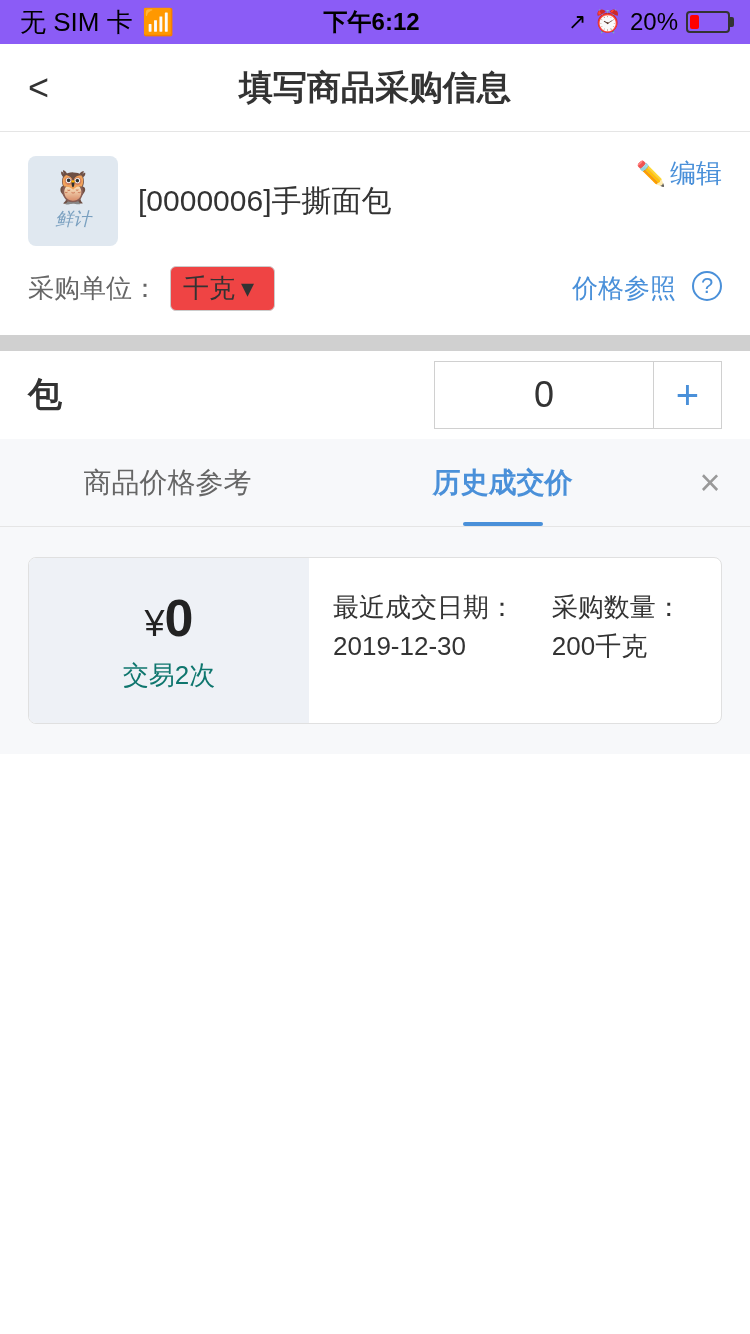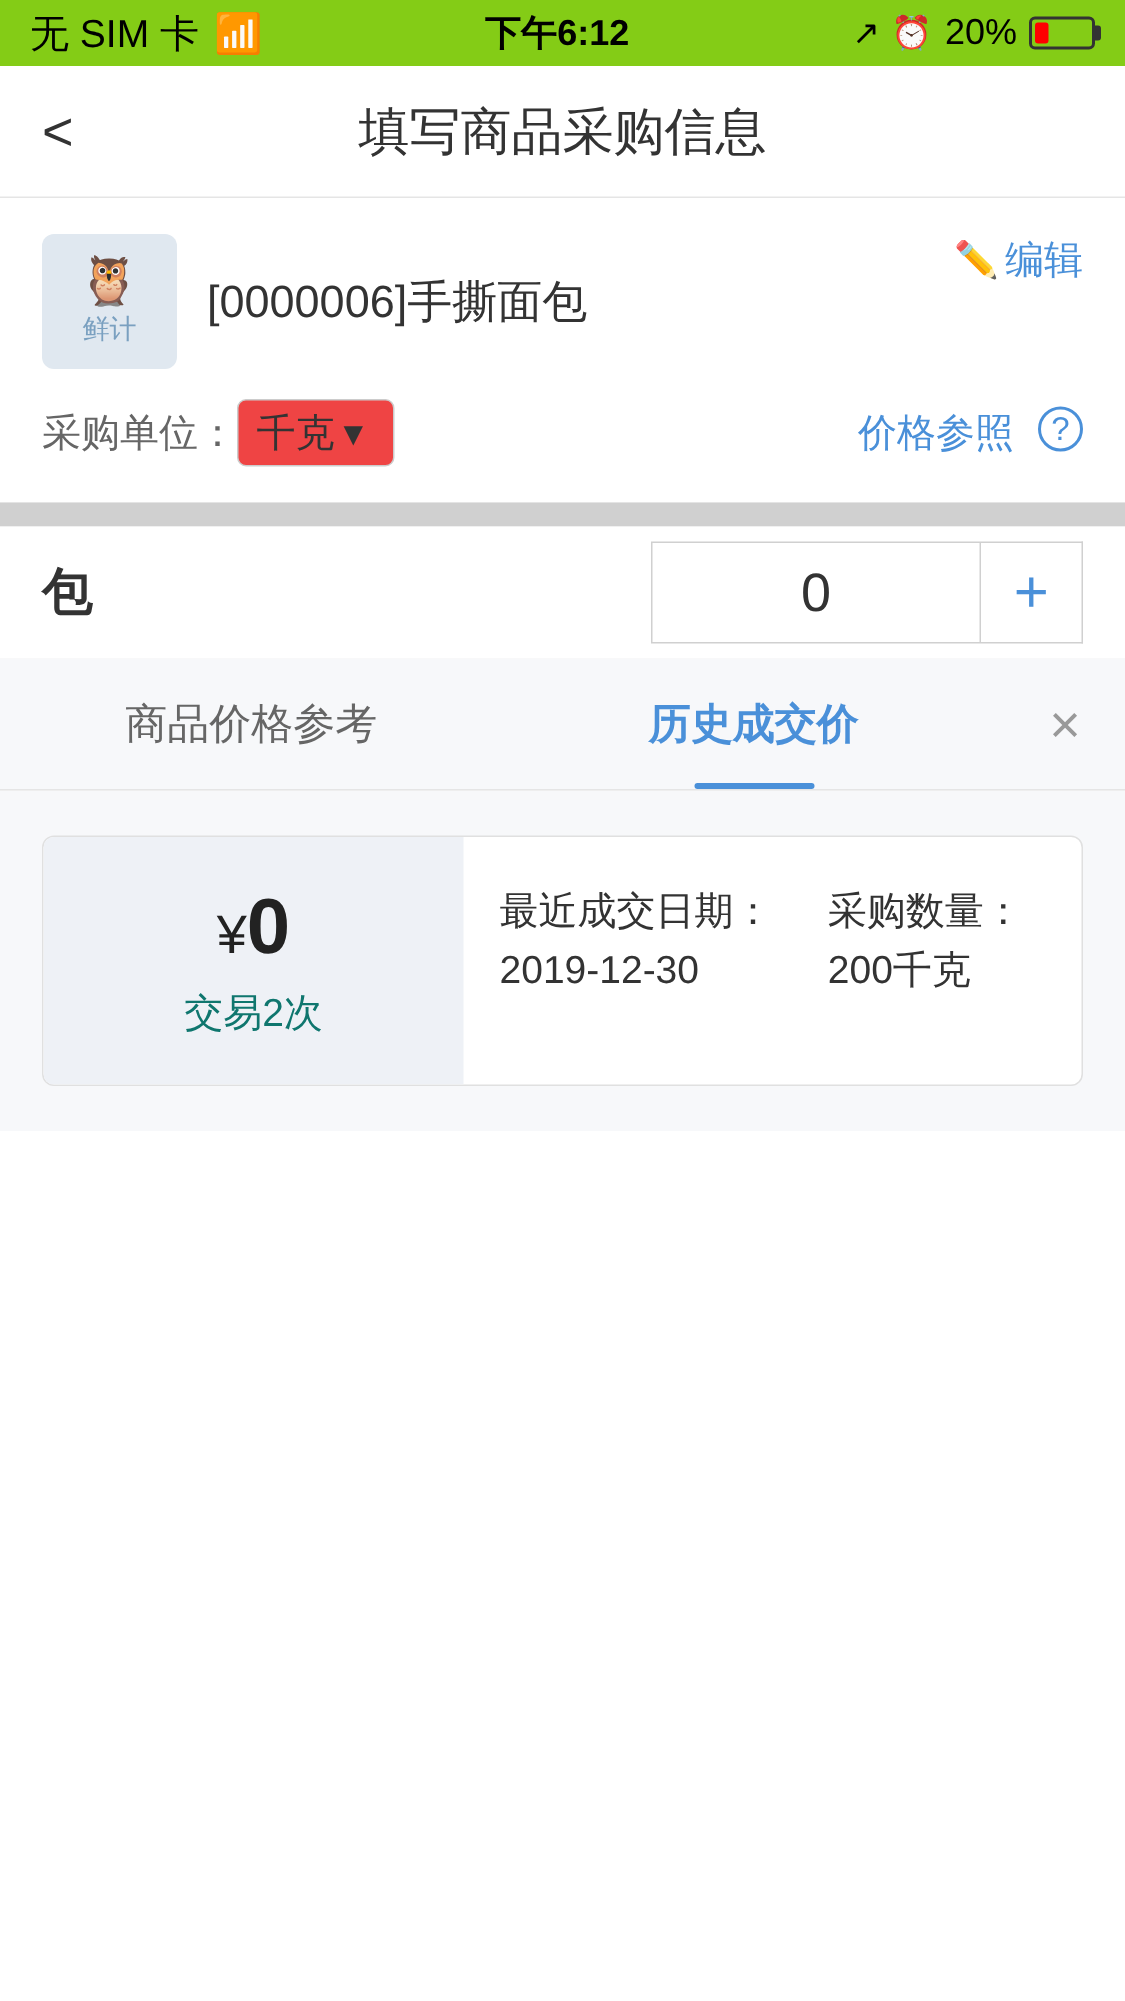--- a/index.html
+++ b/index.html
@@ -9,21 +9,21 @@
       min-height: 1334px;
       font-family: -apple-system, "PingFang SC", "Helvetica Neue", Arial, sans-serif;
       background: #f0f0f0;
       overflow-x: hidden;
     }
 
     
     .status-bar {
       width: 750px;
       height: 44px;
-      background: #84cc16;
+      background: #8b5cf6;
       display: flex;
       align-items: center;
       justify-content: space-between;
       padding: 0 20px;
       font-size: 26px;
       color: #000;
     }
     .status-left { display: flex; align-items: center; gap: 10px; font-size: 26px; }
     .status-center { font-size: 24px; font-weight: 700; }
     .status-right { display: flex; align-items: center; gap: 8px; font-size: 24px; }
@@ -68,21 +68,21 @@
     }
     .nav-back {
       position: absolute;
       left: 28px;
       font-size: 36px;
       color: #333;
       cursor: pointer;
     }
     .nav-title {
       font-size: 34px;
-      font-weight: 400;
+      font-weight: 700;
       color: #333;
     }
 
     
     .product-card {
       width: 750px;
       background: #fff;
       padding: 24px 28px;
       margin-bottom: 0;
     }
@@ -109,20 +109,21 @@
       font-size: 18px;
     }
     .owl-icon {
       font-size: 32px;
       line-height: 1;
     }
     .owl-label {
       font-size: 18px;
       color: #7aa0c0;
       margin-top: 4px;
+      font-style: italic;
     }
     .product-name {
       font-size: 30px;
       color: #333;
       font-weight: 500;
     }
     .edit-btn {
       color: #4a90d9;
       font-size: 26px;
       display: flex;
@@ -132,20 +133,21 @@
     }
     .product-unit-row {
       display: flex;
       align-items: center;
       justify-content: space-between;
       margin-top: 20px;
     }
     .unit-left {
       display: flex;
       align-items: center;
+      gap: 12px;
       font-size: 26px;
       color: #666;
     }
     .unit-select {
       border: 1px solid #ccc;
       border-radius: 6px;
       padding: 4px 20px 4px 12px;
       font-size: 26px;
       color: #333;
       background: #ef4444;

